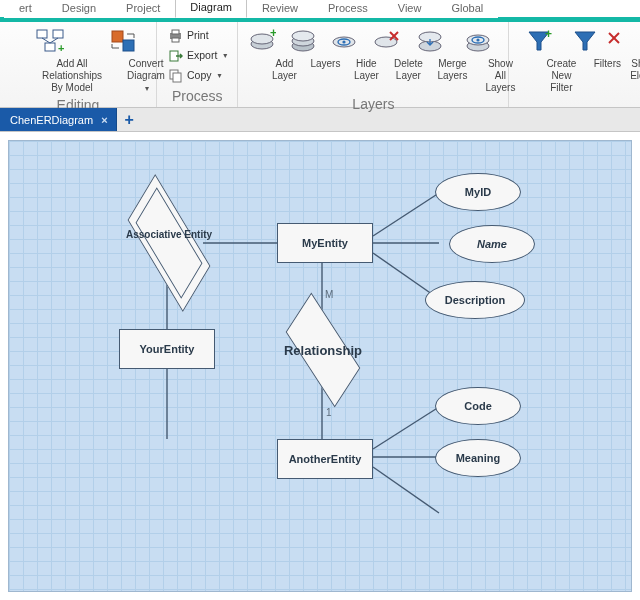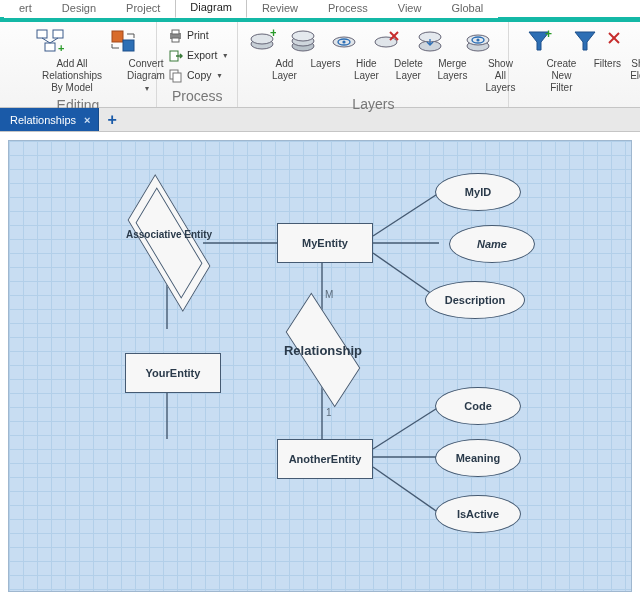--- a/index.html
+++ b/index.html
@@ -362,21 +362,21 @@
           </span>
         <span class="lbl">Sh Ele</span>
       </div>
     </div>
     <div class="group-label"></div>
   </div>
 </div>
 
 <div class="docstrip">
   <div class="doctab">
-    <span>Relationships</span>
+    <span>ChenERDiagram</span>
     <span class="close">×</span>
   </div>
   <div class="addtab">
     <span>+</span>
   </div>
 </div>
 
 <div class="canvas-wrap">
   <div class="canvas">
 
@@ -408,21 +408,21 @@
     <div class="assoc-wrap" style="left:108px; top:76px; width:104px; height:52px;">
       <div class="assoc-outer"></div>
       <div class="assoc-inner"></div>
       <div class="assoc-lbl">Associative Entity</div>
     </div>
 
     <div class="entity" style="left:268px; top:82px;">
       <span>MyEntity</span>
     </div>
 
-    <div class="entity" style="left:116px; top:188px;margin-top:24px;">
+    <div class="entity" style="left:110px; top:188px;">
       <span>YourEntity</span>
     </div>
 
     <div class="entity" style="left:268px; top:298px;">
       <span>AnotherEntity</span>
     </div>
 
     <div class="rel-wrap" style="left:270px; top:186px; width:88px; height:46px;">
       <div class="diamond"></div>
       <div class="diamond-label">Relationship</div>
@@ -439,18 +439,15 @@
     </div>
     <div class="attr" style="left:416px; top:140px; width:100px">
       <span>Description</span>
     </div>
     <div class="attr" style="left:426px; top:246px;">
       <span>Code</span>
     </div>
     <div class="attr" style="left:426px; top:298px;">
       <span>Meaning</span>
     </div>
-    <div class="attr" style="left:426px; top:354px;">
-      <span>IsActive</span>
-    </div>
 
   </div>
 </div>
 
 </body></html>

